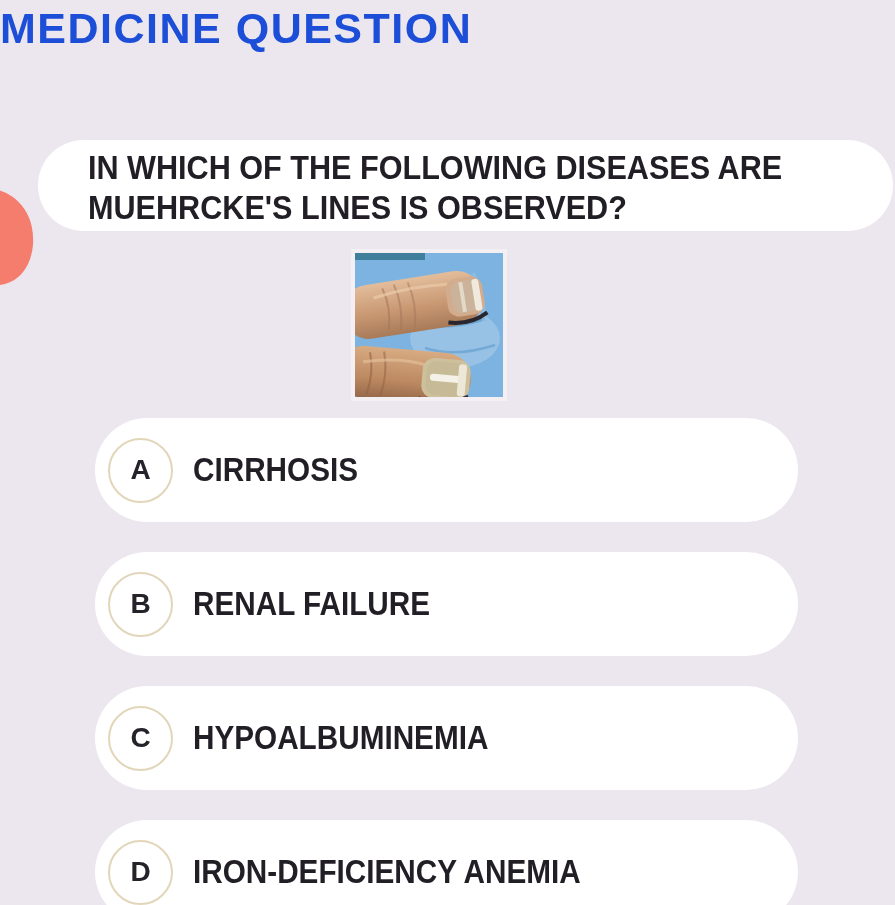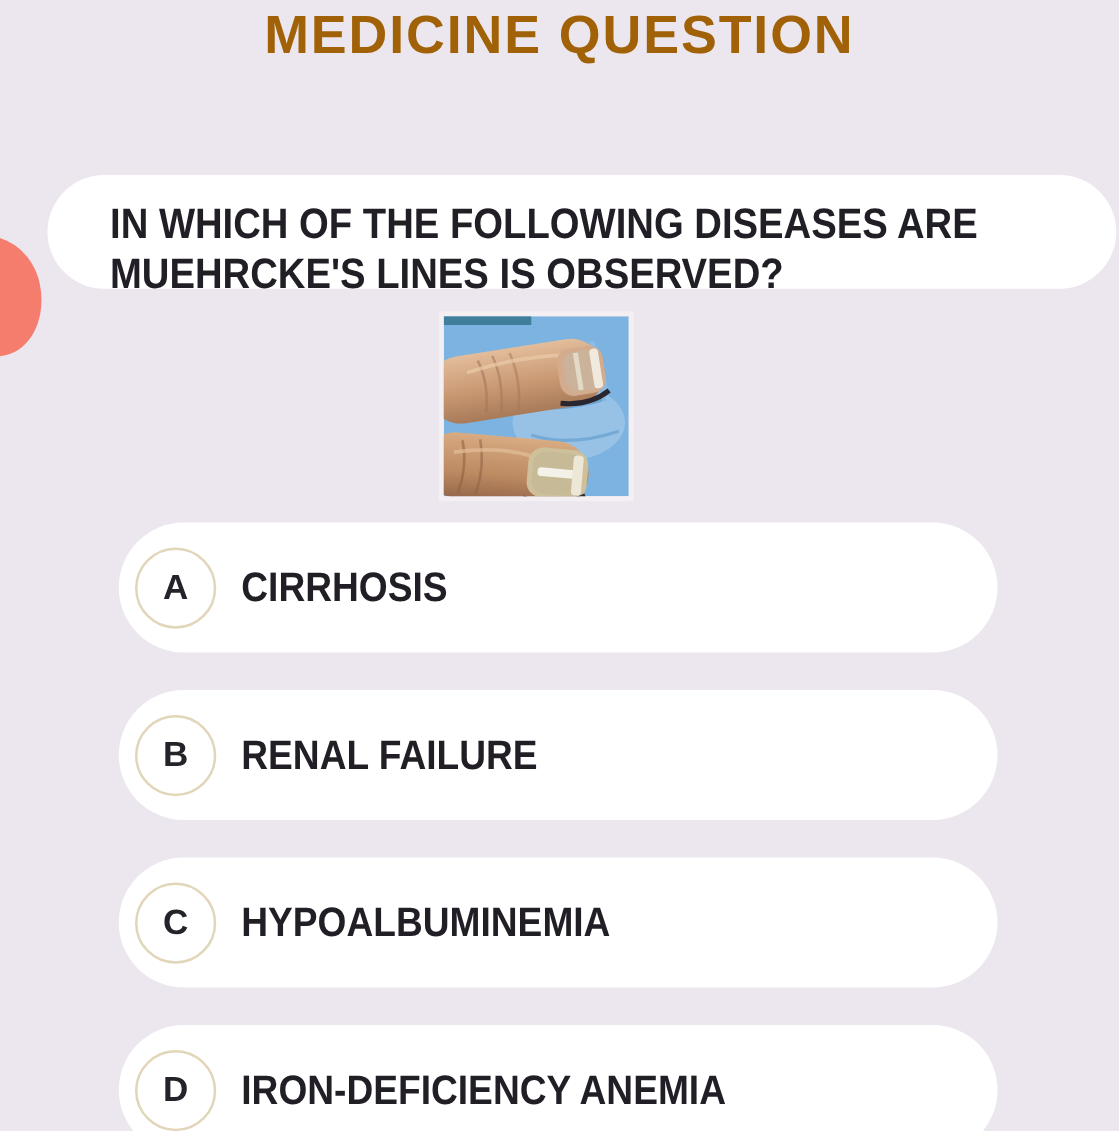--- a/index.html
+++ b/index.html
@@ -7,43 +7,43 @@
   body {
     position: relative;
     background: #ece7ee;
     font-family: "Liberation Sans", sans-serif;
     color: #242028;
   }
 
   .page-title {
     position: absolute;
     top: 4px; left: 0; right: 0;
-    text-align: center;
+    text-align: left;
     font-size: 43px;
     font-weight: bold;
     letter-spacing: 1.5px;
-    color: #a16207;
+    color: #1d4ed8;
   }
 
   .blob {
     position: absolute;
     left: -52px; top: 188px;
     width: 85px; height: 98px;
     background: #f57d6d;
     border-radius: 48% 62% 55% 45% / 42% 58% 62% 40%;
     transform: rotate(-12deg);
   }
 
   .question-card {
     position: absolute;
     left: 38px; top: 140px;
     width: 855px; height: 91px;
     background: #ffffff;
     border-radius: 50px;
-    padding: 19px 40px 0 50px;
+    padding: 7px 40px 0 50px;
   }
   .q-line {
     font-size: 34px;
     font-weight: bold;
     line-height: 40px;
     white-space: nowrap;
     transform: scaleX(0.9);
     transform-origin: 0 50%;
     color: #221e26;
   }

